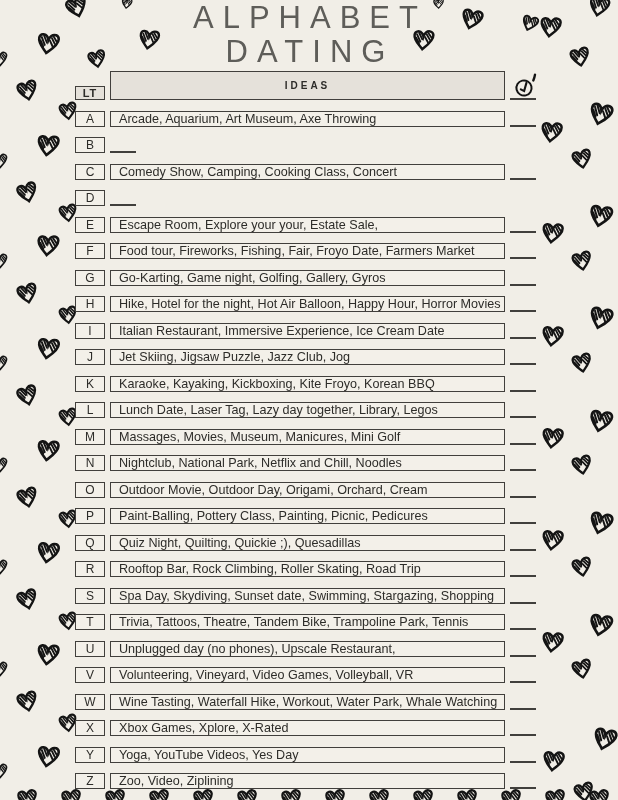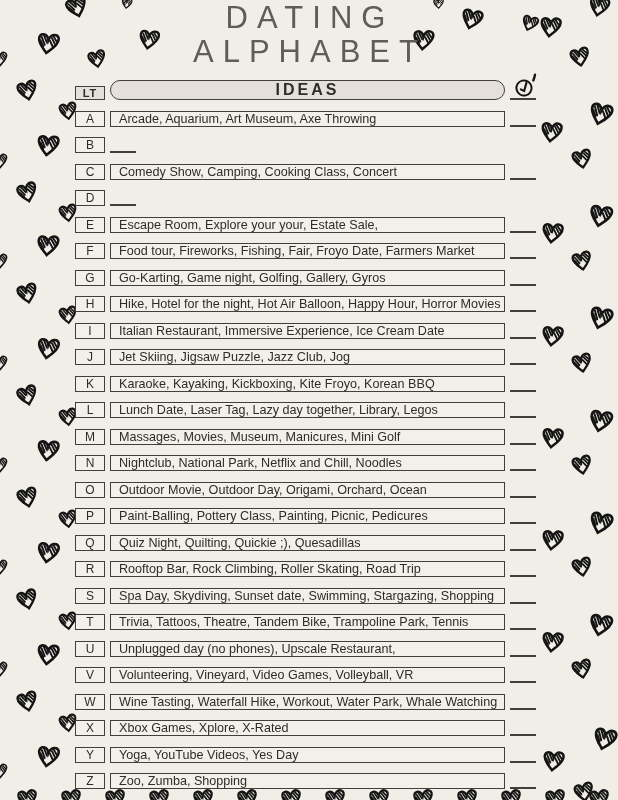--- a/index.html
+++ b/index.html
@@ -36,22 +36,22 @@
     box-sizing:border-box;
     display:flex;align-items:center;
   }
   .header .cell{background:#e5e1da;}
   .cell.letter{width:30px;justify-content:center;flex:none;
     font-size:12px;color:#2d2c29;}
   .cell.ideas{flex:1;padding:0 8px;font-size:12.6px;color:#2d2c29;
     white-space:nowrap;overflow:hidden;}
   .cell.check{width:26px;flex:none;position:relative;justify-content:center;}
   .header .letter{font-size:11px;font-weight:bold;letter-spacing:1px;}
-  .header .ideas{justify-content:center;font-size:16px;font-weight:bold;
-    letter-spacing:3px;padding:0;border-radius:10px;}
+  .header .ideas{justify-content:center;font-size:10px;font-weight:bold;
+    letter-spacing:3px;padding:8px;}
   .header .check svg{position:absolute;left:2px;bottom:0;overflow:visible;}
 </style>
 </head>
 <body>
 
 <div id="hearts-layer">
     <span class="heart" style="left: 64px; top: -6px; transform: rotate(-15deg);"><svg width="26" height="26" viewBox="0 0 24 24">
         <g stroke="#141414" fill="none" stroke-linecap="round">
           <path d="M12.2 20.5 C 9.5 17.5, 3.2 13.5, 3.4 8.2 C 3.5 4.6, 7.8 3.4, 10.2 6.2 C 10.9 7, 11.4 8, 11.7 8.8 C 11.9 7.6, 12.5 6, 13.6 4.8 C 15.8 2.4, 19.9 2.8, 20.6 6.2 C 21.6 11.2, 15.5 17, 12.2 20.5 Z" stroke-width="2.3"></path>
           <path d="M5.5 7.5 L9.5 13.8 M7.3 5.9 L11 11.5 M5 10.5 L8.5 15.5 M14.5 6.5 L18 11 M13.2 9 L16.5 13.5 M15.8 4.9 L19.3 8.8" stroke-width="1.7"></path>
@@ -503,22 +503,22 @@
       </svg></span>
     <span class="heart" style="left: 587px; top: 787px; transform: rotate(0deg);"><svg width="24" height="24" viewBox="0 0 24 24">
         <g stroke="#141414" fill="none" stroke-linecap="round">
           <path d="M12.2 20.5 C 9.5 17.5, 3.2 13.5, 3.4 8.2 C 3.5 4.6, 7.8 3.4, 10.2 6.2 C 10.9 7, 11.4 8, 11.7 8.8 C 11.9 7.6, 12.5 6, 13.6 4.8 C 15.8 2.4, 19.9 2.8, 20.6 6.2 C 21.6 11.2, 15.5 17, 12.2 20.5 Z" stroke-width="2.3"></path>
           <path d="M5.5 7.5 L9.5 13.8 M7.3 5.9 L11 11.5 M5 10.5 L8.5 15.5 M14.5 6.5 L18 11 M13.2 9 L16.5 13.5 M15.8 4.9 L19.3 8.8" stroke-width="1.7"></path>
         </g>
       </svg></span>
   </div>
 
 <div id="title">
+  <div class="tline">ALPHABET</div>
   <div class="tline">DATING</div>
-  <div class="tline">ALPHABET</div>
 </div>
 
 <div id="table">
   <div class="row header">
     <div class="cell letter">LT</div>
     <div class="cell ideas">IDEAS</div>
     <div class="cell check">
       <svg width="24" height="32" viewBox="0 0 24 32">
         <g stroke="#141414" fill="none" stroke-linecap="round" transform="rotate(-14 11 21)">
           <circle cx="11" cy="21" r="7.6" stroke-width="2"></circle>
@@ -606,21 +606,21 @@
   </div>
 
   <div class="row">
     <div class="cell letter">N</div>
     <div class="cell ideas">Nightclub, National Park, Netflix and Chill, Noodles</div>
     <div class="cell check"></div>
   </div>
 
   <div class="row">
     <div class="cell letter">O</div>
-    <div class="cell ideas">Outdoor Movie, Outdoor Day, Origami, Orchard, Ocean</div>
+    <div class="cell ideas">Outdoor Movie, Outdoor Day, Origami, Orchard, Cream</div>
     <div class="cell check"></div>
   </div>
 
   <div class="row">
     <div class="cell letter">P</div>
     <div class="cell ideas">Paint-Balling, Pottery Class, Painting, Picnic, Pedicures</div>
     <div class="cell check"></div>
   </div>
 
   <div class="row">
@@ -672,16 +672,16 @@
   </div>
 
   <div class="row">
     <div class="cell letter">Y</div>
     <div class="cell ideas">Yoga, YouTube Videos, Yes Day</div>
     <div class="cell check"></div>
   </div>
 
   <div class="row">
     <div class="cell letter">Z</div>
-    <div class="cell ideas">Zoo, Zumba, Shopping</div>
+    <div class="cell ideas">Zoo, Video, Ziplining</div>
     <div class="cell check"></div>
   </div>
 </div>
 
 </body></html>

